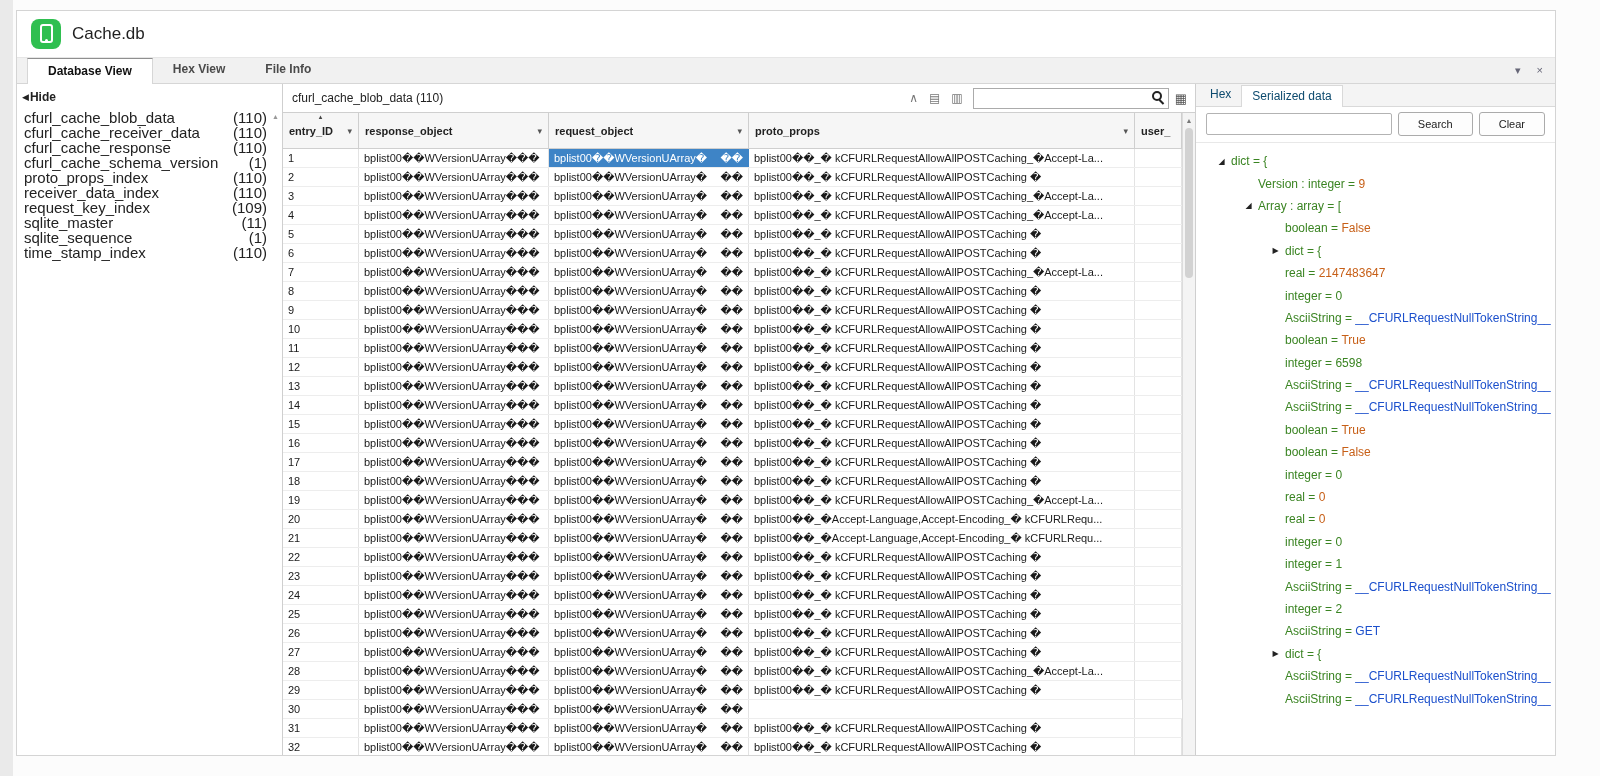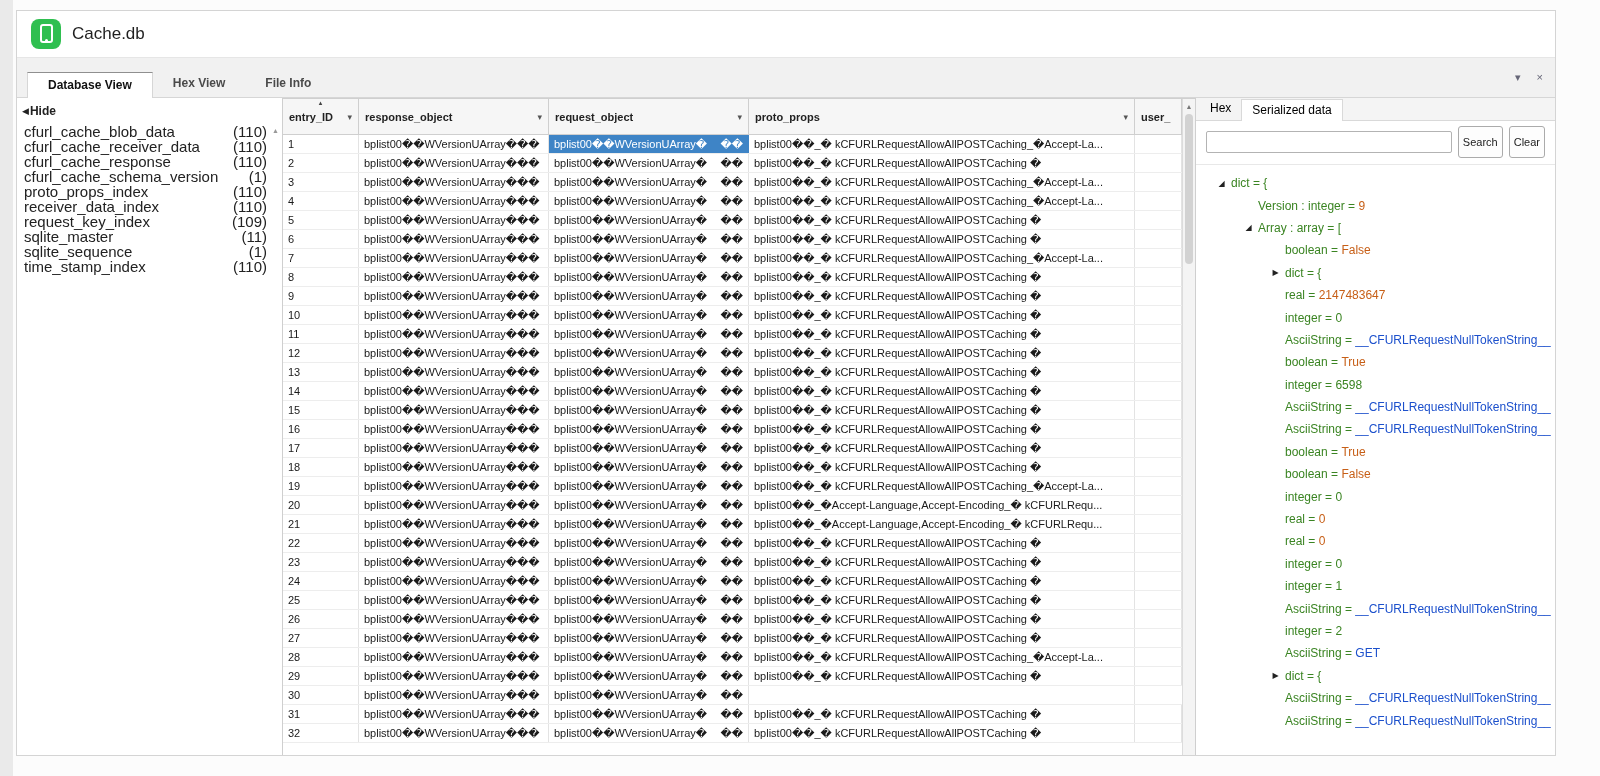--- a/index.html
+++ b/index.html
@@ -7,21 +7,21 @@
   body { background:#fcfcfc; font-family:"Liberation Sans","DejaVu Sans",sans-serif; overflow:hidden; color:#222; position:relative; }
   .edge-strip { position:absolute; left:0; top:0; width:13px; height:776px; background:#eaeaea; }
   .window { position:absolute; left:16px; top:10px; width:1540px; height:746px; background:#fff; border:1px solid #d4d4d4; display:flex; flex-direction:column; }
 
   .titlebar { height:46px; display:flex; align-items:center; padding-left:14px; gap:11px; background:#fff; }
   .app-icon { width:30px; height:30px; border-radius:8px; background:#2fbf50; position:relative; flex:none; }
   .app-icon .phone { position:absolute; left:9px; top:5px; width:13px; height:19px; border:2px solid #fff; border-radius:3px; }
   .app-icon .dot { position:absolute; left:14px; bottom:7px; width:3px; height:3px; background:#fff; border-radius:50%; }
   .title { font-size:17px; color:#1f1f1f; }
 
-  .tabstrip { height:41px; background:#f1f1f1; border-top:1px solid #e6e6e6; border-bottom:1px solid #d6d6d6; display:flex; align-items:flex-end; padding-left:10px; }
+  .tabstrip { height:27px; background:#f1f1f1; border-top:1px solid #e6e6e6; border-bottom:1px solid #d6d6d6; display:flex; align-items:flex-end; padding-left:10px; }
   .tabs-holder { display:flex; align-items:flex-end; height:100%; }
   .tab { padding:0 20px; height:26px; line-height:25px; font-size:12px; color:#4a4a4a;font-weight:bold; }
   .tab.active { background:#fff; border:1px solid #d6d6d6; border-top-color:#8f8f8f; border-bottom:none; margin-bottom:-1px; color:#111; font-weight:700; }
   .tabstrip-right { margin-left:auto; display:flex; gap:16px; padding-right:12px; align-self:center; color:#667; font-size:11px; }
 
   .content { flex:1; display:flex; min-height:0; }
 
   .sidebar { width:266px; border-right:1px solid #cfcfcf; position:relative; flex:none; }
   .sidebar-header { height:26px; display:flex; align-items:center; padding-left:5px; font-weight:700; font-size:12px; }
   .collapse-glyph { font-size:9px; margin-right:1px; }
@@ -49,25 +49,25 @@
   .bcell { padding:0 5px; font-size:11px; line-height:18px; border-right:1px solid #e3e3e3; white-space:nowrap; overflow:hidden; color:#1a1a1a; }
   .bcell.req { display:flex; justify-content:space-between; }
   .bcell.sel { background:#3e84c6; color:#fff; border-right-color:#3e84c6; }
 
   .vscroll { width:13px; background:#f4f4f4; border-left:1px solid #dcdcdc; position:relative; flex:none; }
   .vs-up { height:14px; display:flex; align-items:center; justify-content:center; font-size:7px; color:#777; }
   .vs-thumb { position:absolute; top:15px; left:2px; right:2px; height:150px; background:#d2d2d2; border-radius:4px; }
 
   .rightpane { width:360px; border-left:1px solid #cfcfcf; display:flex; flex-direction:column; flex:none; }
   .rp-tabs { height:23px; background:#f4f4f4; border-bottom:1px solid #d9d9d9; display:flex; align-items:flex-end; padding-left:4px; }
-  .rp-tab { padding:0 10px; height:22px; line-height:21px; font-size:12px; color:#000000; }
+  .rp-tab { padding:0 10px; height:22px; line-height:21px; font-size:12px; color:#0c4a6e; }
   .rp-tab.active { background:#fff; border:1px solid #d9d9d9; border-bottom:none; margin-bottom:-1px; }
   .rp-search { display:flex; align-items:center; gap:6px; padding:5px 10px 6px 10px; border-bottom:1px solid #e8e8e8; }
   .rp-search input { flex:1; height:22px; border:1px solid #b3b3b3; padding:0 6px; font-size:11px; border-radius:2px; outline:none; }
-  .rp-btn { height:32px; padding:0 4px; font-size:11px; border:1px solid #ababab; background:#fdfdfd; border-radius:3px; color:#222; }
+  .rp-btn { height:24px; padding:0 19px; font-size:11px; border:1px solid #ababab; background:#fdfdfd; border-radius:3px; color:#222; }
 
   .tree { flex:1; padding-top:7px; overflow:hidden; }
   .tnode { height:22.4px; display:flex; align-items:center; font-size:12px; }
   .exp { width:19px; display:inline-block; text-align:center; font-size:8px; color:#222; flex:none; }
   .tk { color:#3a8422; white-space:pre; }
   .tv { white-space:pre; }
   .tv.orange { color:#c75f17; }
   .tv.green  { color:#3a8422; }
   .tv.blue   { color:#1c50cc; }
 </style>
@@ -144,20 +144,33 @@
           </div>
           <div class="table-item">
             <span class="t-name">time_stamp_index</span>
             <span class="t-count">(110)</span>
           </div>
         </div>
       <span class="sb-scroll">▲</span>
     </div>
 
     <div class="gridpane">
+      <div class="grid-toolbar">
+        <span>cfurl_cache_blob_data (110)</span>
+        <div class="toolbar-icons">
+          <span>∧</span>
+          <span>▤</span>
+          <span>▥</span>
+        </div>
+        <div class="search-wrap">
+          <input type="text" value="" style="">
+          <span class="mag"></span>
+        </div>
+        <span class="filter-icon">▦</span>
+      </div>
 
       <div class="gridtable">
         <div class="tablewrap">
           <div class="hrow grow" id="grid-header">
               <div class="hcell">
                 <span class="hlabel">entry_ID</span>
                 <span class="sort-top">▴</span>
                 <span class="harrow">▾</span>
               </div>
               <div class="hcell">

